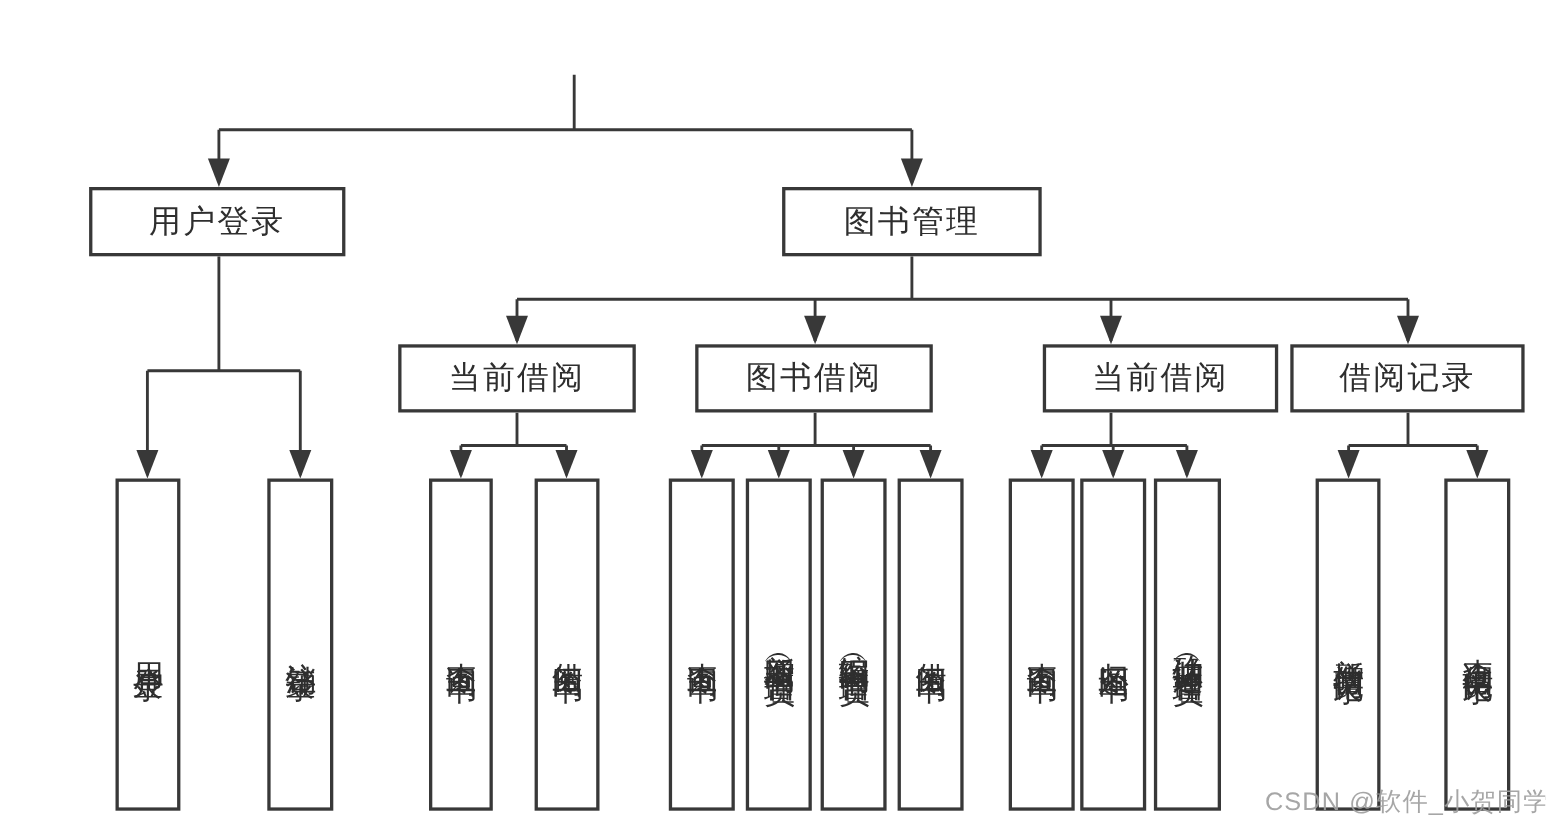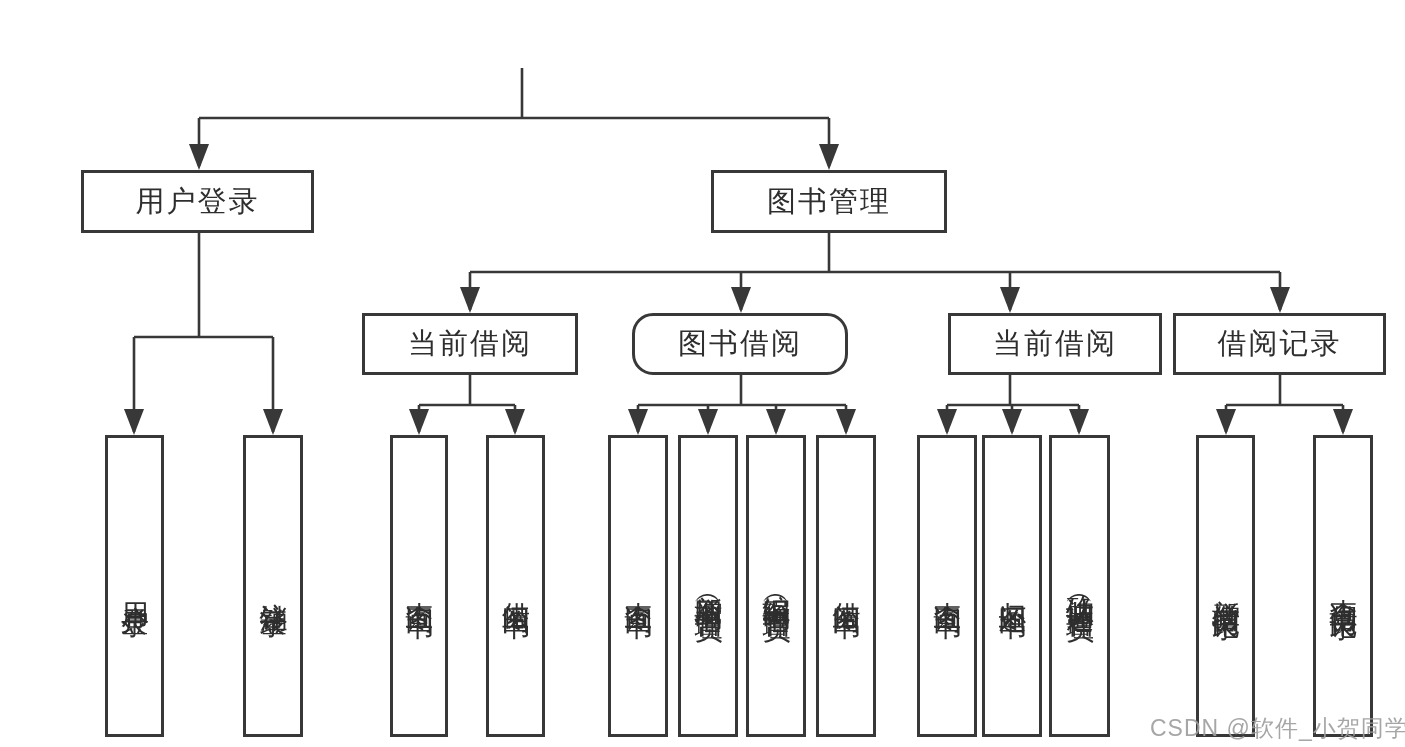--- a/index.html
+++ b/index.html
@@ -94,21 +94,21 @@
       <polygon points="1216,409 1236,409 1226,435"></polygon>
       <polygon points="1333,409 1353,409 1343,435"></polygon>
     </g>
   </svg>
 
 
   <div class="node h-node" style="left:81px;top:170px;width:233px;height:63px;">用户登录</div>
   <div class="node h-node" style="left:711px;top:170px;width:236px;height:63px;">图书管理</div>
 
   <div class="node h-node" style="left:362px;top:313px;width:216px;height:62px;">当前借阅</div>
-  <div class="node h-node" style="left:632px;top:313px;width:216px;height:62px;border-radius:21px;">图书借阅</div>
+  <div class="node h-node" style="left:632px;top:313px;width:216px;height:62px;">图书借阅</div>
   <div class="node h-node" style="left:903px;top:313px;width:214px;height:62px;margin-left:45px;">当前借阅</div>
   <div class="node h-node" style="left:1173px;top:313px;width:213px;height:62px;font-family:Liberation Mono, monospace;">借阅记录</div>
 
   <div class="node v-node" style="left:105px;top:435px;width:59px;height:302px;">用户登录</div>
   <div class="node v-node" style="left:243px;top:435px;width:60px;height:302px;">注销登录</div>
 
   <div class="node v-node" style="left:390px;top:435px;width:58px;height:302px;">查询图书</div>
   <div class="node v-node" style="left:486px;top:435px;width:59px;height:302px;">借阅图书</div>
 
   <div class="node v-node" style="left:608px;top:435px;width:60px;height:302px;">查询图书</div>

